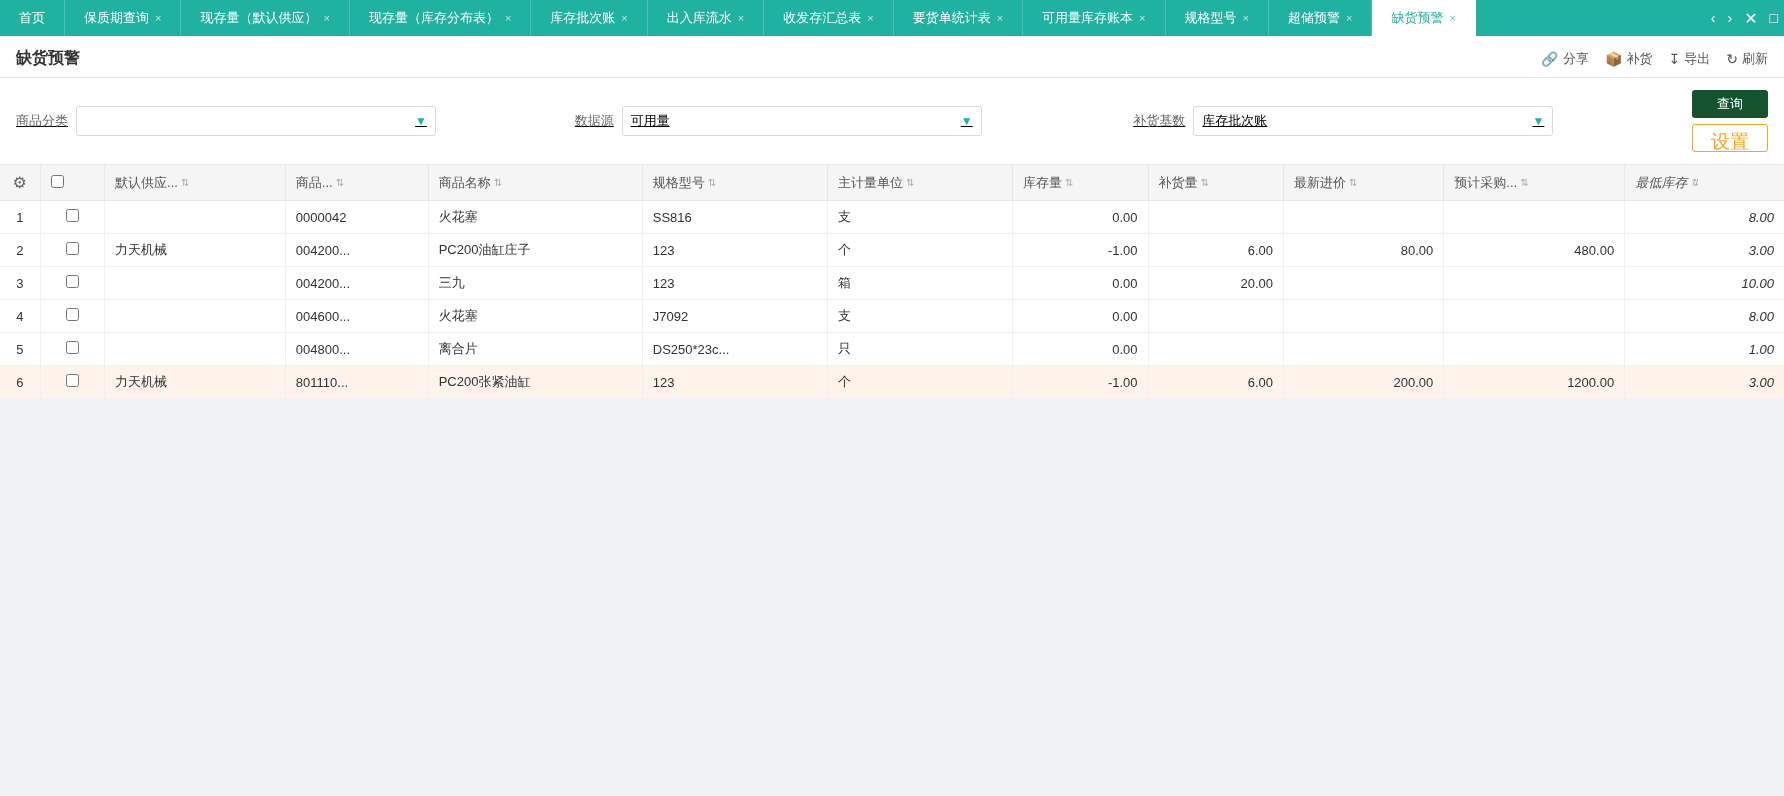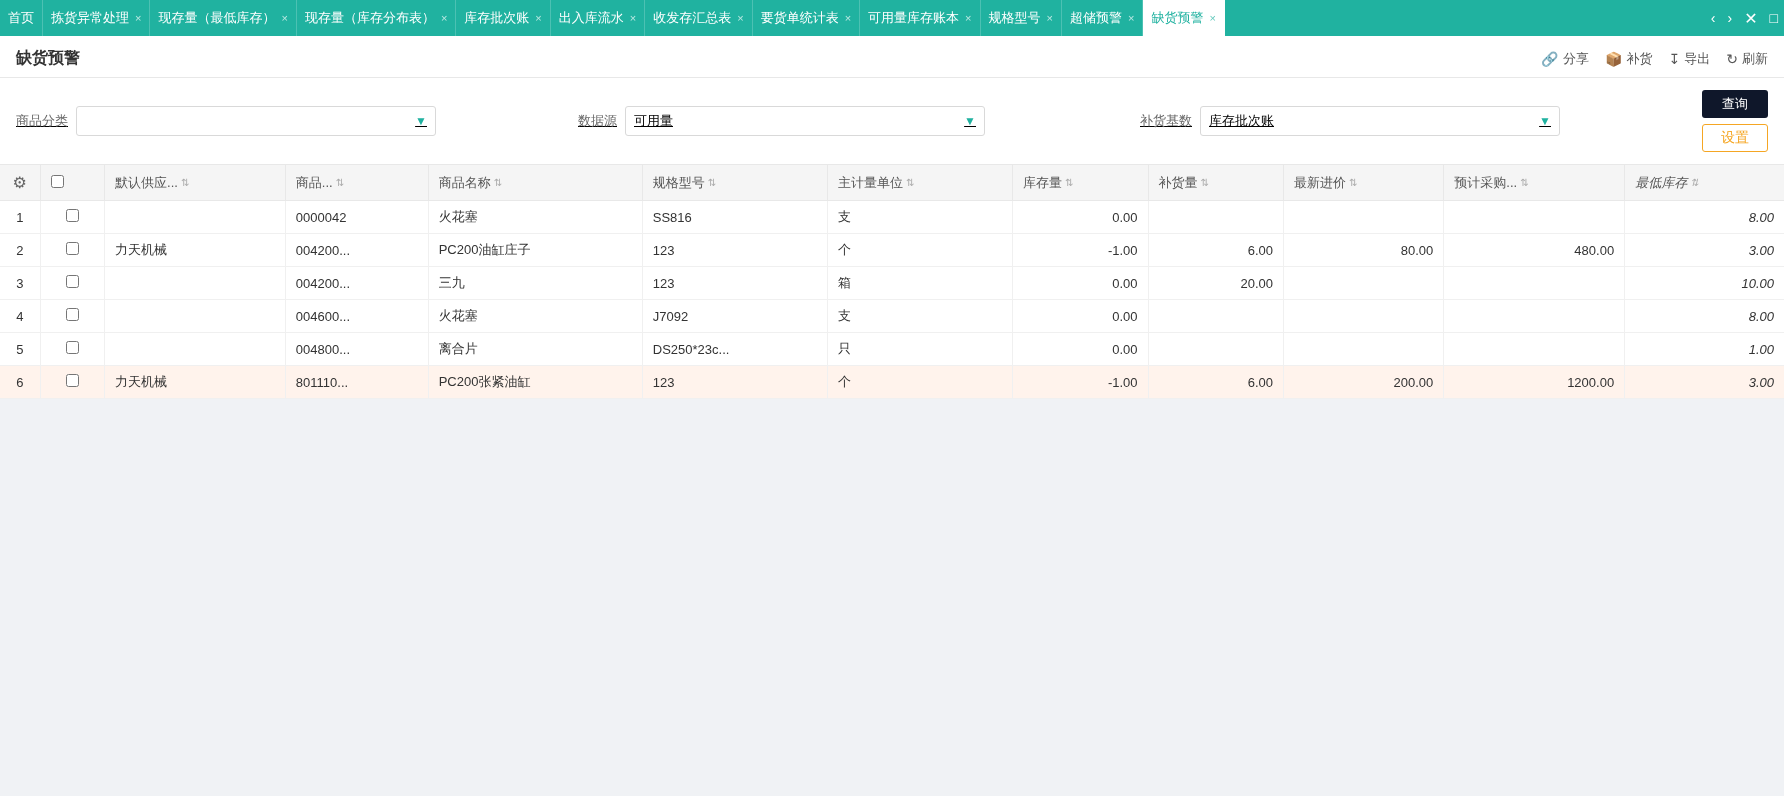--- a/index.html
+++ b/index.html
@@ -11,21 +11,21 @@
       background: #20b2a0;
       height: 36px;
       align-items: center;
       overflow: hidden;
       position: relative;
     }
     .tab-item {
       display: flex;
       align-items: center;
       height: 36px;
-      padding: 0 8px;
+      padding: 0 19px;
       color: #fff;
       white-space: nowrap;
       cursor: pointer;
       border-right: 1px solid rgba(255,255,255,0.2);
       font-size: 13px;
       flex-shrink: 0;
     }
     .tab-item.active {
       background: #fff;
       color: #20b2a0;
@@ -128,37 +128,37 @@
       height: 30px;
     }
     .filter-select-arrow { color: #20b2a0; font-size: 12px; }
     .filter-actions {
       display: flex;
       flex-direction: column;
       gap: 6px;
       margin-left: auto;
     }
     .btn-query {
-      background: #0f172a;
+      background: #14532d;
       color: #fff;
       border: none;
       border-radius: 3px;
       padding: 5px 18px;
       cursor: pointer;
       font-size: 13px;
       height: 28px;
     }
     .btn-settings {
       background: #fff;
       color: #f5a623;
       border: 1px solid #f5a623;
       border-radius: 3px;
       padding: 4px 18px;
       cursor: pointer;
-      font-size: 14px;
+      font-size: 19px;
       height: 28px;
     }
 
     
     .table-wrapper {
       overflow: auto;
       width: 100%;
     }
     table {
       width: 100%;
@@ -224,25 +224,25 @@
     .row-num { color: #333; text-align: center; }
   </style>
 </head>
 <body>
 
 <div class="tab-bar">
   <div class="tab-item">
     <span>首页</span>
   </div>
   <div class="tab-item">
-    <span>拣货异常处理</span>
-    <span class="tab-close">×</span>
-  </div>
-  <div class="tab-item">
-    <span>现存量（最低库存）</span>
+    <span>保质期查询</span>
+    <span class="tab-close">×</span>
+  </div>
+  <div class="tab-item">
+    <span>现存量（默认供应）</span>
     <span class="tab-close">×</span>
   </div>
   <div class="tab-item">
     <span>现存量（库存分布表）</span>
     <span class="tab-close">×</span>
   </div>
   <div class="tab-item">
     <span>库存批次账</span>
     <span class="tab-close">×</span>
   </div>

